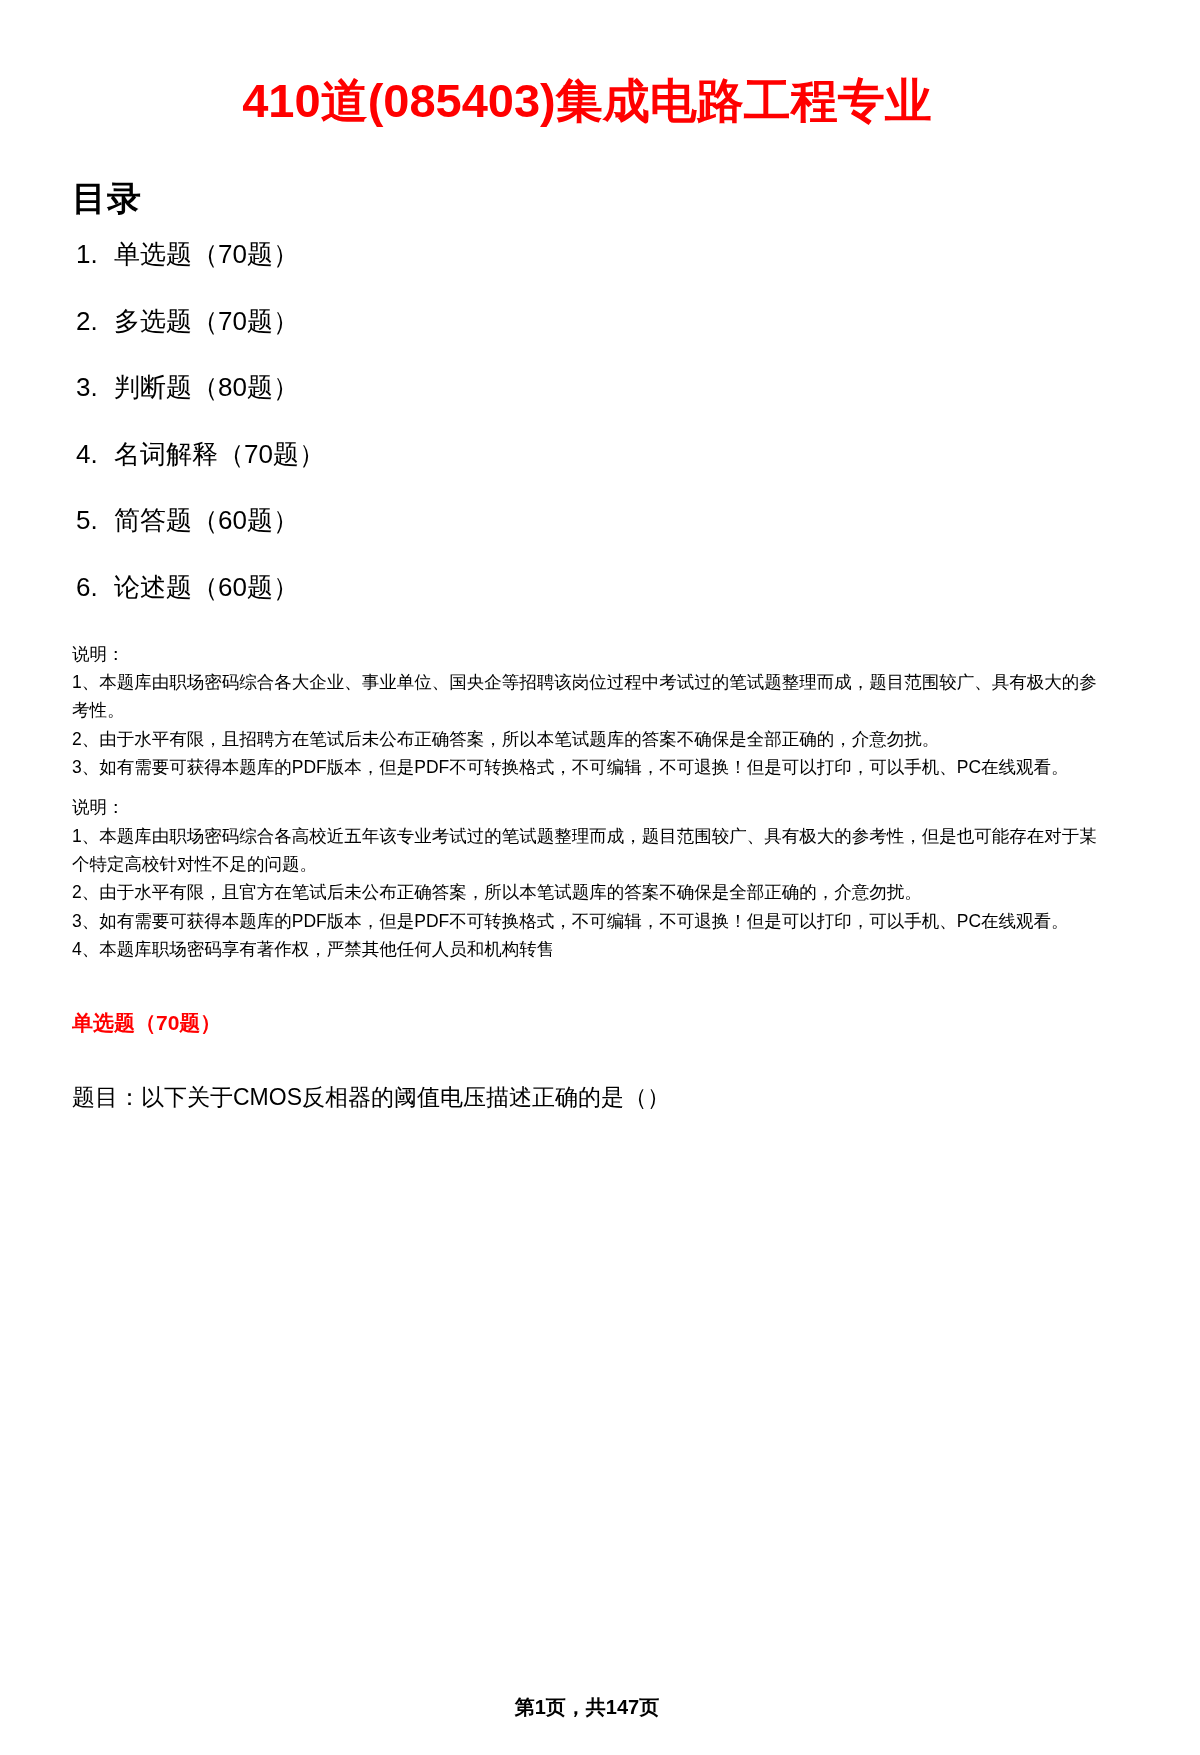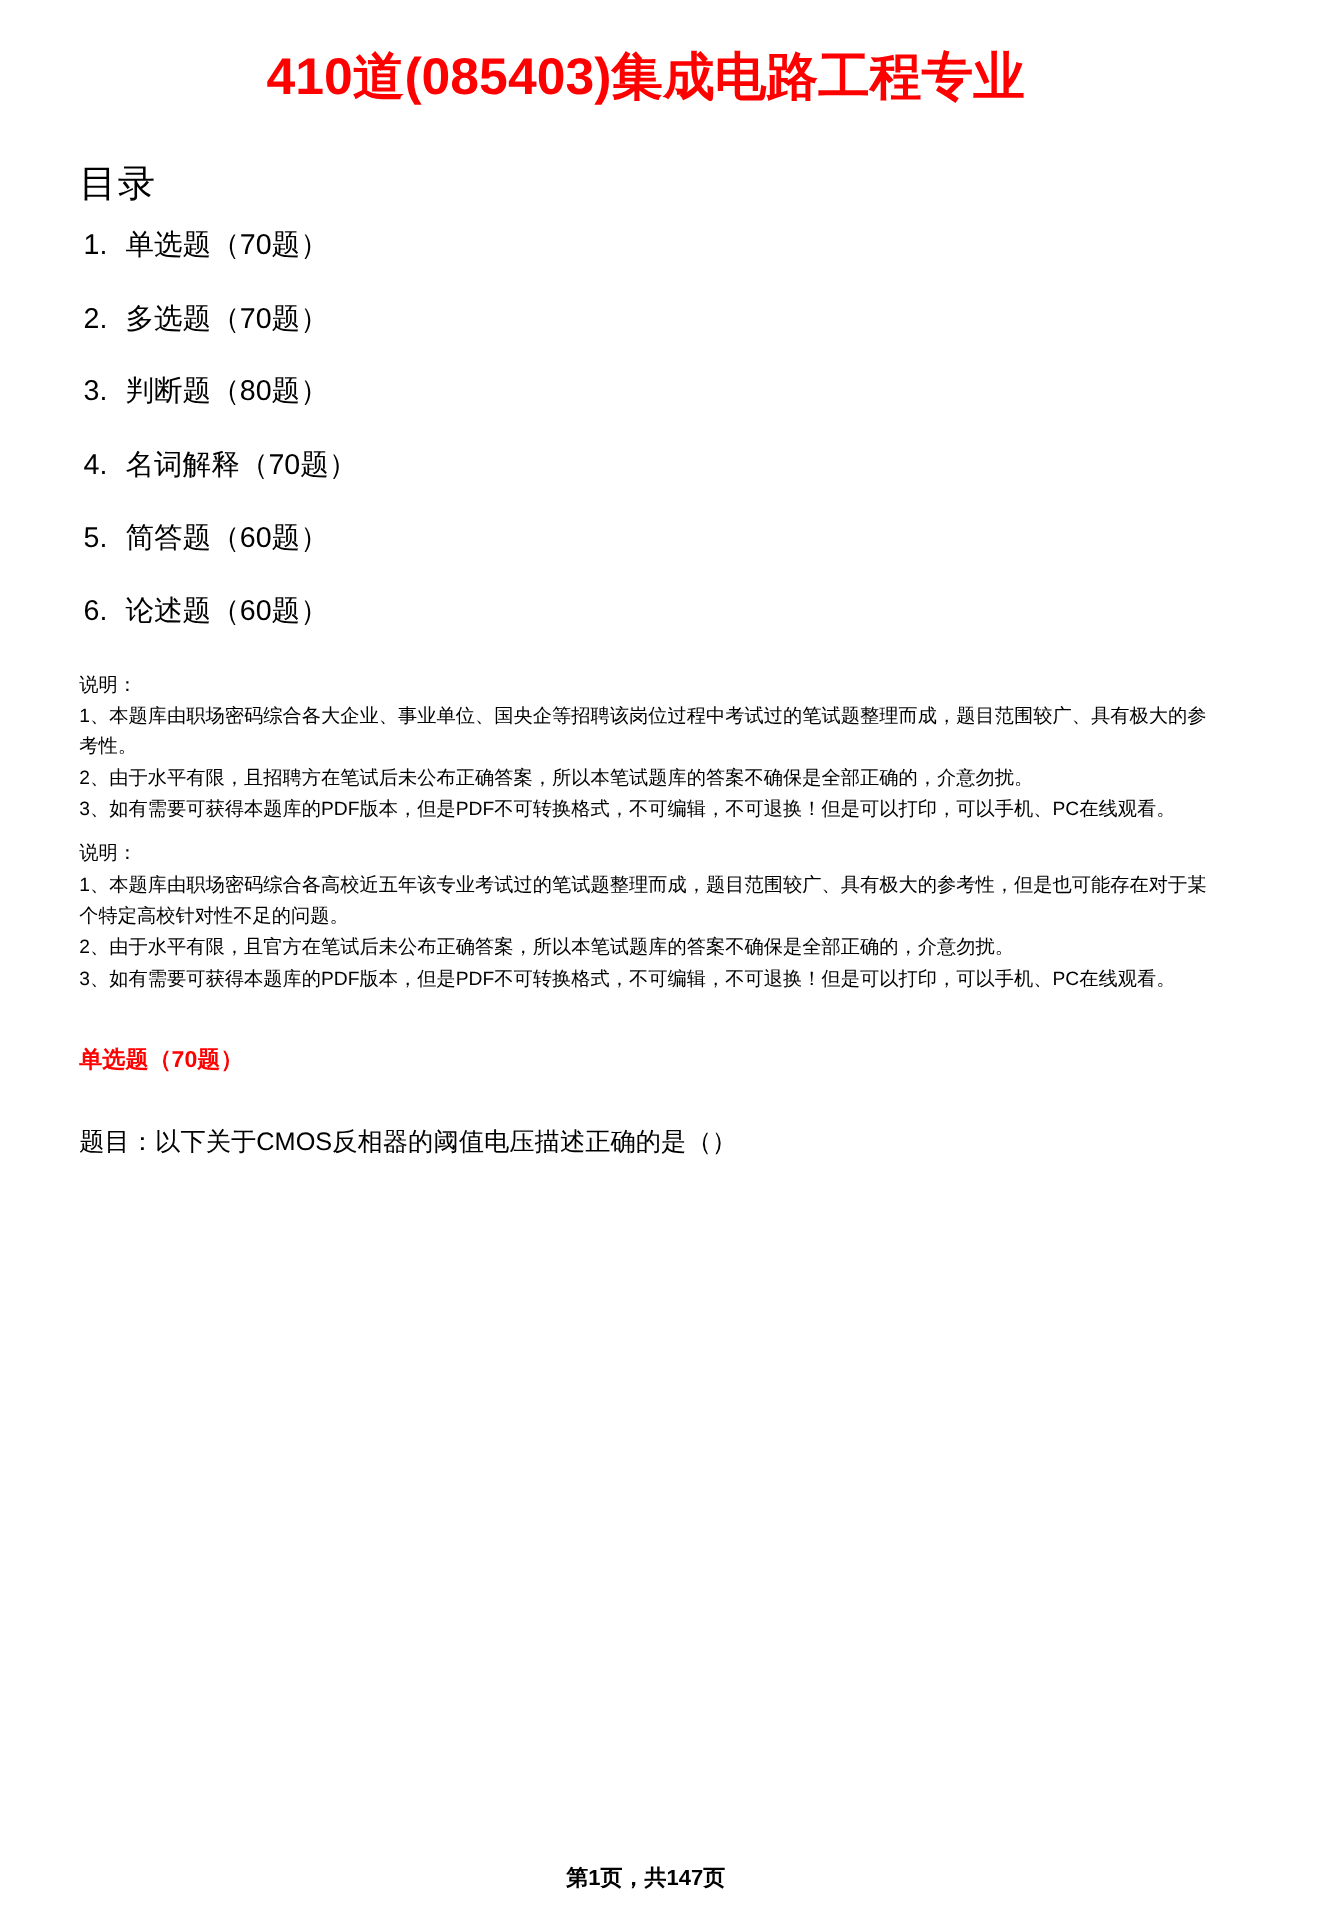--- a/index.html
+++ b/index.html
@@ -11,35 +11,35 @@
     width: 1200px;
     min-height: 1755px;
     font-family: "Liberation Sans", sans-serif;
     color: #000000;
     position: relative;
   }
   .page {
     width: 1174px;
     min-height: 1755px;
     box-sizing: border-box;
-    padding: 20px 72px 0 72px;
+    padding: 52px 72px 0 72px;
     position: relative;
   }
   .doc-title {
     color: #ff0000;
     font-weight: bold;
     font-size: 47px;
     line-height: 1.32;
     text-align: center;
     margin: 18px 0 0 0;
     letter-spacing: 0px;
   }
   .toc-heading {
     font-size: 34px;
-    font-weight: normal;
+    font-weight: bold;
     margin: 44px 0 0 0;
     letter-spacing: 1px;
   }
   ol.toc {
     list-style: none;
     margin: 18px 0 0 0;
     padding: 0;
   }
   ol.toc li {
     font-size: 26px;
@@ -126,20 +126,21 @@
     <p>1、本题库由职场密码综合各大企业、事业单位、国央企等招聘该岗位过程中考试过的笔试题整理而成，题目范围较广、具有极大的参考性。</p>
     <p>2、由于水平有限，且招聘方在笔试后未公布正确答案，所以本笔试题库的答案不确保是全部正确的，介意勿扰。</p>
     <p>3、如有需要可获得本题库的PDF版本，但是PDF不可转换格式，不可编辑，不可退换！但是可以打印，可以手机、PC在线观看。</p>
   </div>
 
   <div class="notes">
     <p class="label">说明：</p>
     <p>1、本题库由职场密码综合各高校近五年该专业考试过的笔试题整理而成，题目范围较广、具有极大的参考性，但是也可能存在对于某个特定高校针对性不足的问题。</p>
     <p>2、由于水平有限，且官方在笔试后未公布正确答案，所以本笔试题库的答案不确保是全部正确的，介意勿扰。</p>
     <p>3、如有需要可获得本题库的PDF版本，但是PDF不可转换格式，不可编辑，不可退换！但是可以打印，可以手机、PC在线观看。</p>
+    <p>4、本题库职场密码享有著作权，严禁其他任何人员和机构转售</p>
   </div>
 
   <div class="section-title">单选题（70题）</div>
 
 
   <div class="q-text">题目：以下关于CMOS反相器的阈值电压描述正确的是（）</div>
 
   <div class="footer">第1页，共147页</div>
 
 </div>

